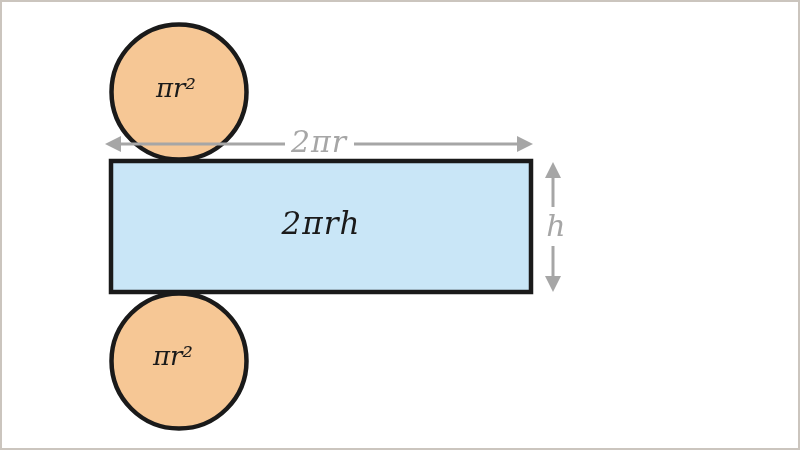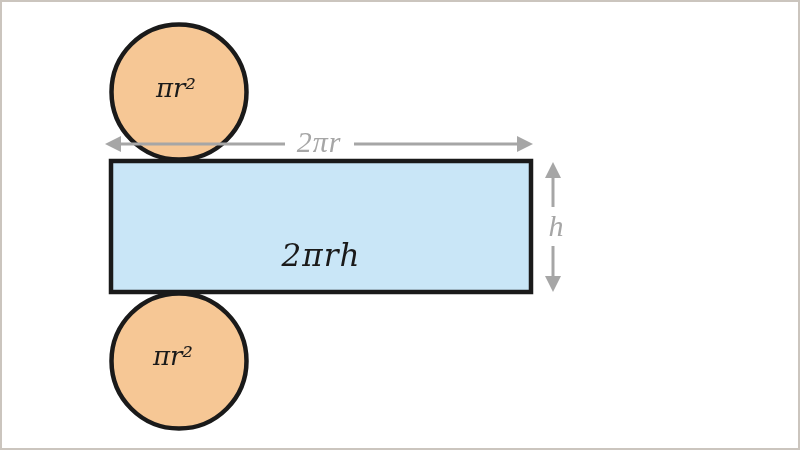--- a/index.html
+++ b/index.html
@@ -34,25 +34,23 @@
     font-style: italic;
   }
   .label-circle {
     font-size: 26px;
     color: var(--outline, #1A1A1A);
   }
   .label-rect {
     font-size: 31px;
     color: var(--outline, #1A1A1A);
     letter-spacing: 1px;
-    margin-top: 32px;
   }
   .label-dim {
     color: var(--arrow, #A6A6A6);
-    font-family: Liberation Serif, serif;
   }
   .label-width { font-size: 30px; letter-spacing: 1px; }
   .label-height { font-size: 30px; }
   #formula {
     position: absolute;
     left: 280px;
     top: 392px;
     transform: translateY(-50%);
     white-space: nowrap;
     color: var(--text, #2D2D2D);

